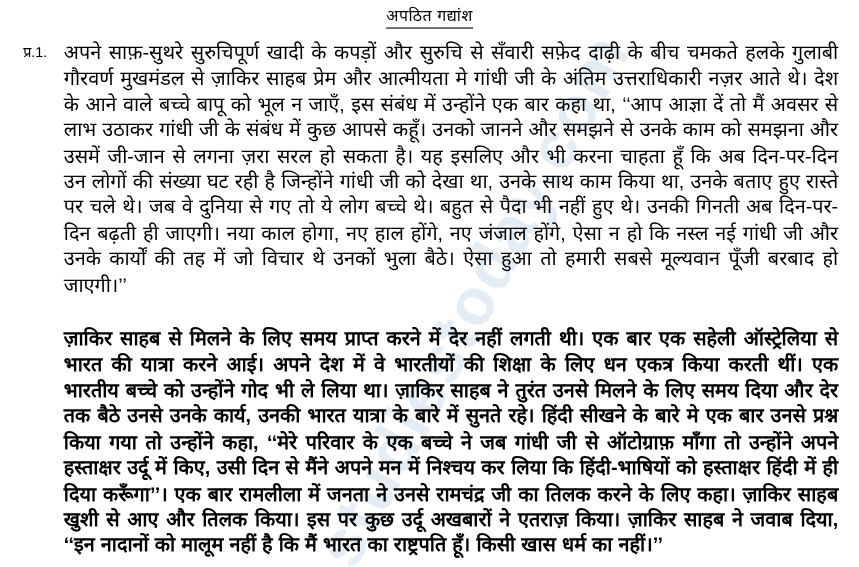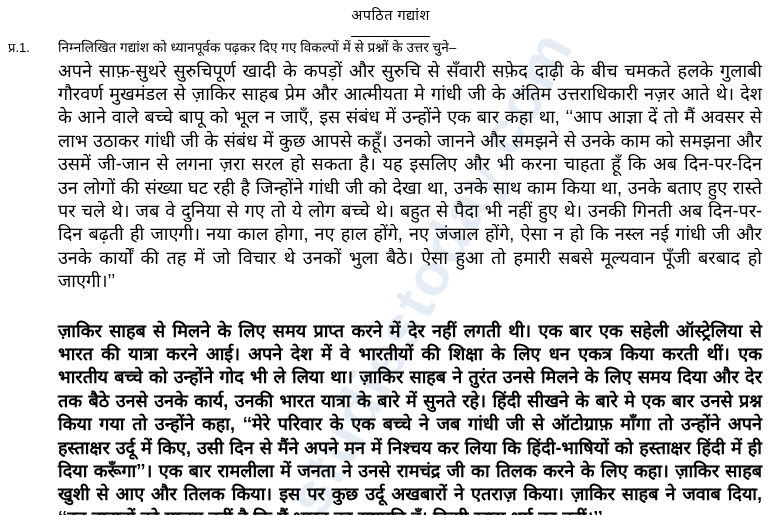--- a/index.html
+++ b/index.html
@@ -52,38 +52,39 @@
     padding-top: 6px;
     height: 26px;
   }
   .heading {
     display: inline-block;
     font-family: "Liberation Sans", "DejaVu Sans", sans-serif;
     font-size: 14.5px;
     font-weight: 400;
     letter-spacing: .5px;
     border-bottom: 1px solid #000;
-    padding-bottom: 12px;
+    padding-bottom: 1px;
     line-height: 18px;
   }
 
   
   .qblock {
     position: relative;
     margin-top: 5px;
   }
   .qlabel {
     position: absolute;
     left: 8px;
     top: 0;
     width: 48px;
     font-family: "Liberation Sans", "DejaVu Sans", sans-serif;
     font-size: 13px;
     line-height: 22.5px;
     white-space: nowrap;
+    text-align: center;
   }
   .qbody {
     margin-left: 58px;
     margin-right: 19px;
   }
 
   .instruction {
     font-family: "Liberation Sans", "DejaVu Sans", sans-serif;
     font-size: 13.6px;
     line-height: 22.5px;
@@ -119,21 +120,20 @@
   <div id="content">
 
     <div class="heading-wrap">
       <span class="heading">अपठित गद्यांश</span>
     </div>
 
     <div class="qblock">
       <div class="qlabel">प्र.1.</div>
 
       <div class="qbody">
-        <p class="instruction">निम्नलिखित गद्यांश को ध्यानपूर्वक पढ़कर दिए गए विकल्पों में से प्रश्नों के उत्तर चुने–</p>
 
         <p class="passage">अपने साफ़-सुथरे सुरुचिपूर्ण खादी के कपड़ों और सुरुचि से सँवारी सफ़ेद दाढ़ी के बीच चमकते हलके गुलाबी गौरवर्ण मुखमंडल से ज़ाकिर साहब प्रेम और आत्मीयता मे गांधी जी के अंतिम उत्तराधिकारी नज़र आते थे। देश के आने वाले बच्चे बापू को भूल न जाएँ, इस संबंध में उन्होंने एक बार कहा था, ‘‘आप आज्ञा दें तो मैं अवसर से लाभ उठाकर गांधी जी के संबंध में कुछ आपसे कहूँ। उनको जानने और समझने से उनके काम को समझना और उसमें जी-जान से लगना ज़रा सरल हो सकता है। यह इसलिए और भी करना चाहता हूँ कि अब दिन-पर-दिन उन लोगों की संख्या घट रही है जिन्होंने गांधी जी को देखा था, उनके साथ काम किया था, उनके बताए हुए रास्ते पर चले थे। जब वे दुनिया से गए तो ये लोग बच्चे थे। बहुत से पैदा भी नहीं हुए थे। उनकी गिनती अब दिन-पर-दिन बढ़ती ही जाएगी। नया काल होगा, नए हाल होंगे, नए जंजाल होंगे, ऐसा न हो कि नस्ल नई गांधी जी और उनके कार्यों की तह में जो विचार थे उनकों भुला बैठे। ऐसा हुआ तो हमारी सबसे मूल्यवान पूँजी बरबाद हो जाएगी।’’</p>
 
         <p class="passage">ज़ाकिर साहब से मिलने के लिए समय प्राप्त करने में देर नहीं लगती थी। एक बार एक सहेली ऑस्ट्रेलिया से भारत की यात्रा करने आई। अपने देश में वे भारतीयों की शिक्षा के लिए धन एकत्र किया करती थीं। एक भारतीय बच्चे को उन्होंने गोद भी ले लिया था। ज़ाकिर साहब ने तुरंत उनसे मिलने के लिए समय दिया और देर तक बैठे उनसे उनके कार्य, उनकी भारत यात्रा के बारे में सुनते रहे। हिंदी सीखने के बारे मे एक बार उनसे प्रश्न किया गया तो उन्होंने कहा, ‘‘मेरे परिवार के एक बच्चे ने जब गांधी जी से ऑटोग्राफ़ माँगा तो उन्होंने अपने हस्ताक्षर उर्दू में किए, उसी दिन से मैंने अपने मन में निश्चय कर लिया कि हिंदी-भाषियों को हस्ताक्षर हिंदी में ही दिया करूँगा’’। एक बार रामलीला में जनता ने उनसे रामचंद्र जी का तिलक करने के लिए कहा। ज़ाकिर साहब खुशी से आए और तिलक किया। इस पर कुछ उर्दू अखबारों ने एतराज़ किया। ज़ाकिर साहब ने जवाब दिया, ‘‘इन नादानों को मालूम नहीं है कि मैं भारत का राष्ट्रपति हूँ। किसी खास धर्म का नहीं।’’</p>
       </div>
     </div>
 
   </div>
 </div>
 

